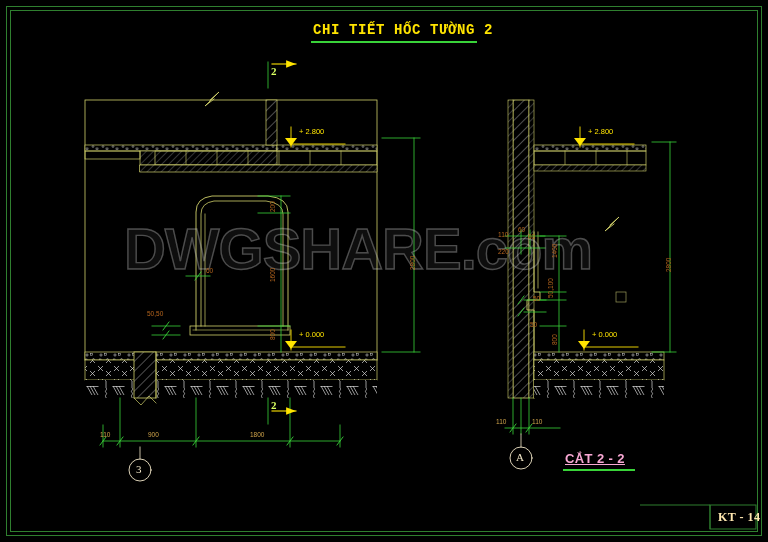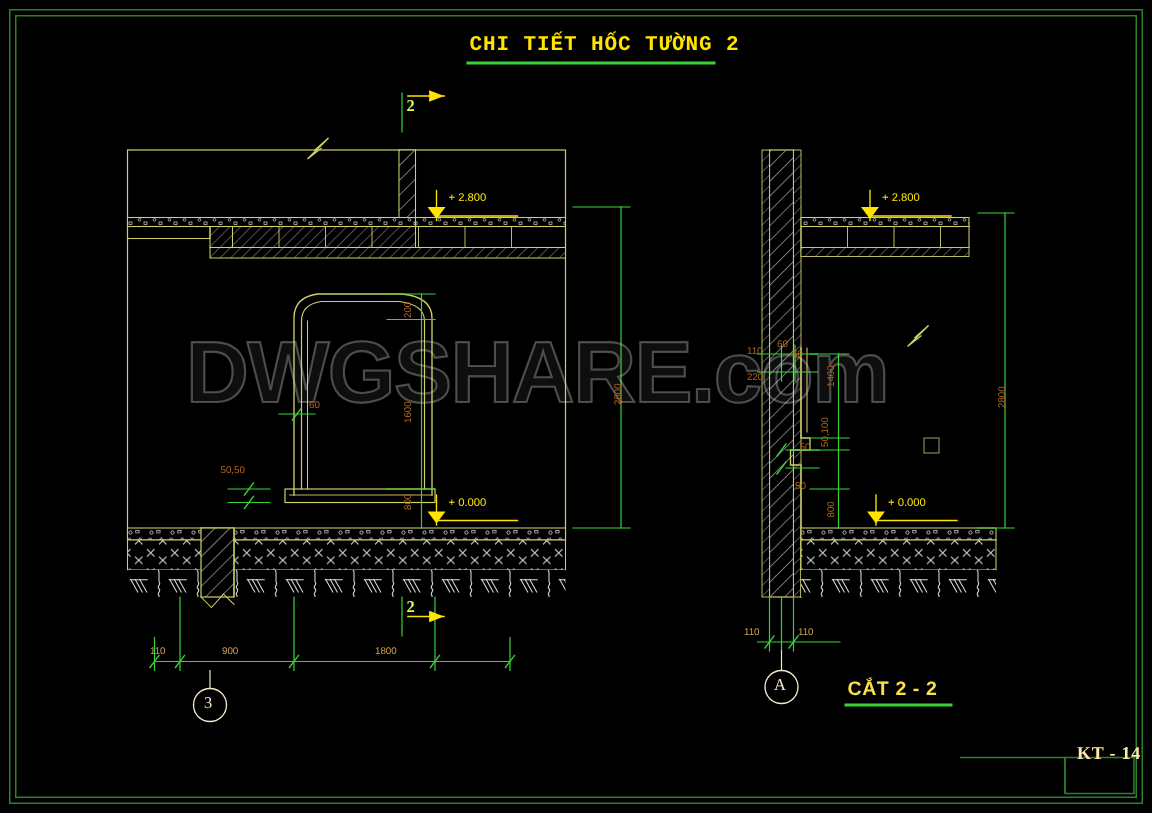--- a/index.html
+++ b/index.html
@@ -6,21 +6,21 @@
   body{width:768px;height:542px;overflow:hidden;font-family:"Liberation Sans",sans-serif;}
   #stage{position:relative;width:768px;height:542px;background:#000;}
 
   .frame{position:absolute;border:1px solid #2f7f2f;}
 
   svg{position:absolute;left:0;top:0;width:768px;height:542px;}
 
   .txt{position:absolute;white-space:nowrap;line-height:1;}
 
   .title{color:#ffe400;font-weight:bold;font-size:14px;letter-spacing:.6px;font-family:Liberation Mono, monospace;}
-  .subtitle{color:#fde047;font-weight:bold;font-size:13px;letter-spacing:.4px;}
+  .subtitle{color:#f9a8d4;font-weight:bold;font-size:13px;letter-spacing:.4px;text-decoration:underline;}
   .kt{color:#ffe8b0;font-weight:bold;font-size:12px;font-family:"Liberation Serif",serif;letter-spacing:.5px;}
   .dim{color:#b5651d;font-size:6.5px;font-family:"Liberation Sans",sans-serif;}
   .dimg{color:#cfa34a;font-size:6.5px;}
   .lvl{color:#ffe400;font-size:7.5px;}
   .secnum{color:#d8ff60;font-size:11px;font-weight:bold;font-family:"Liberation Serif",serif;}
   .bub{color:#f2e7c8;font-size:11px;font-family:"Liberation Serif",serif;}
   .vert{transform-origin:left top;transform:rotate(-90deg);}
 
   .uline{position:absolute;background:#39d339;height:1.5px;}
 
@@ -257,21 +257,21 @@
   </svg>
 
   <div id="watermark">DWGSHARE.com</div>
 
   <div class="txt title" style="left:313px;top:23px;">CHI TIẾT HỐC TƯỜNG 2</div>
   <div class="uline" style="left:311px;top:41px;width:166px;"></div>
 
   <div class="txt subtitle" style="left:565px;top:452px;">CẮT 2 - 2</div>
   <div class="uline" style="left:563px;top:469px;width:72px;"></div>
 
-  <div class="txt kt" style="left:718px;top:496px;">KT - 14</div>
+  <div class="txt kt" style="left:718px;top:511px;">KT - 14</div>
 
   <div class="txt lvl" style="left:299px;top:128px;">+ 2.800</div>
   <div class="txt lvl" style="left:299px;top:331px;">+ 0.000</div>
 
   <div class="txt secnum" style="left:271px;top:66px;">2</div>
   <div class="txt secnum" style="left:271px;top:400px;">2</div>
 
   <div class="txt dim vert" style="left:270px;top:212px;">200</div>
   <div class="txt dim vert" style="left:270px;top:282px;">1600</div>
   <div class="txt dim vert" style="left:270px;top:340px;">800</div>

